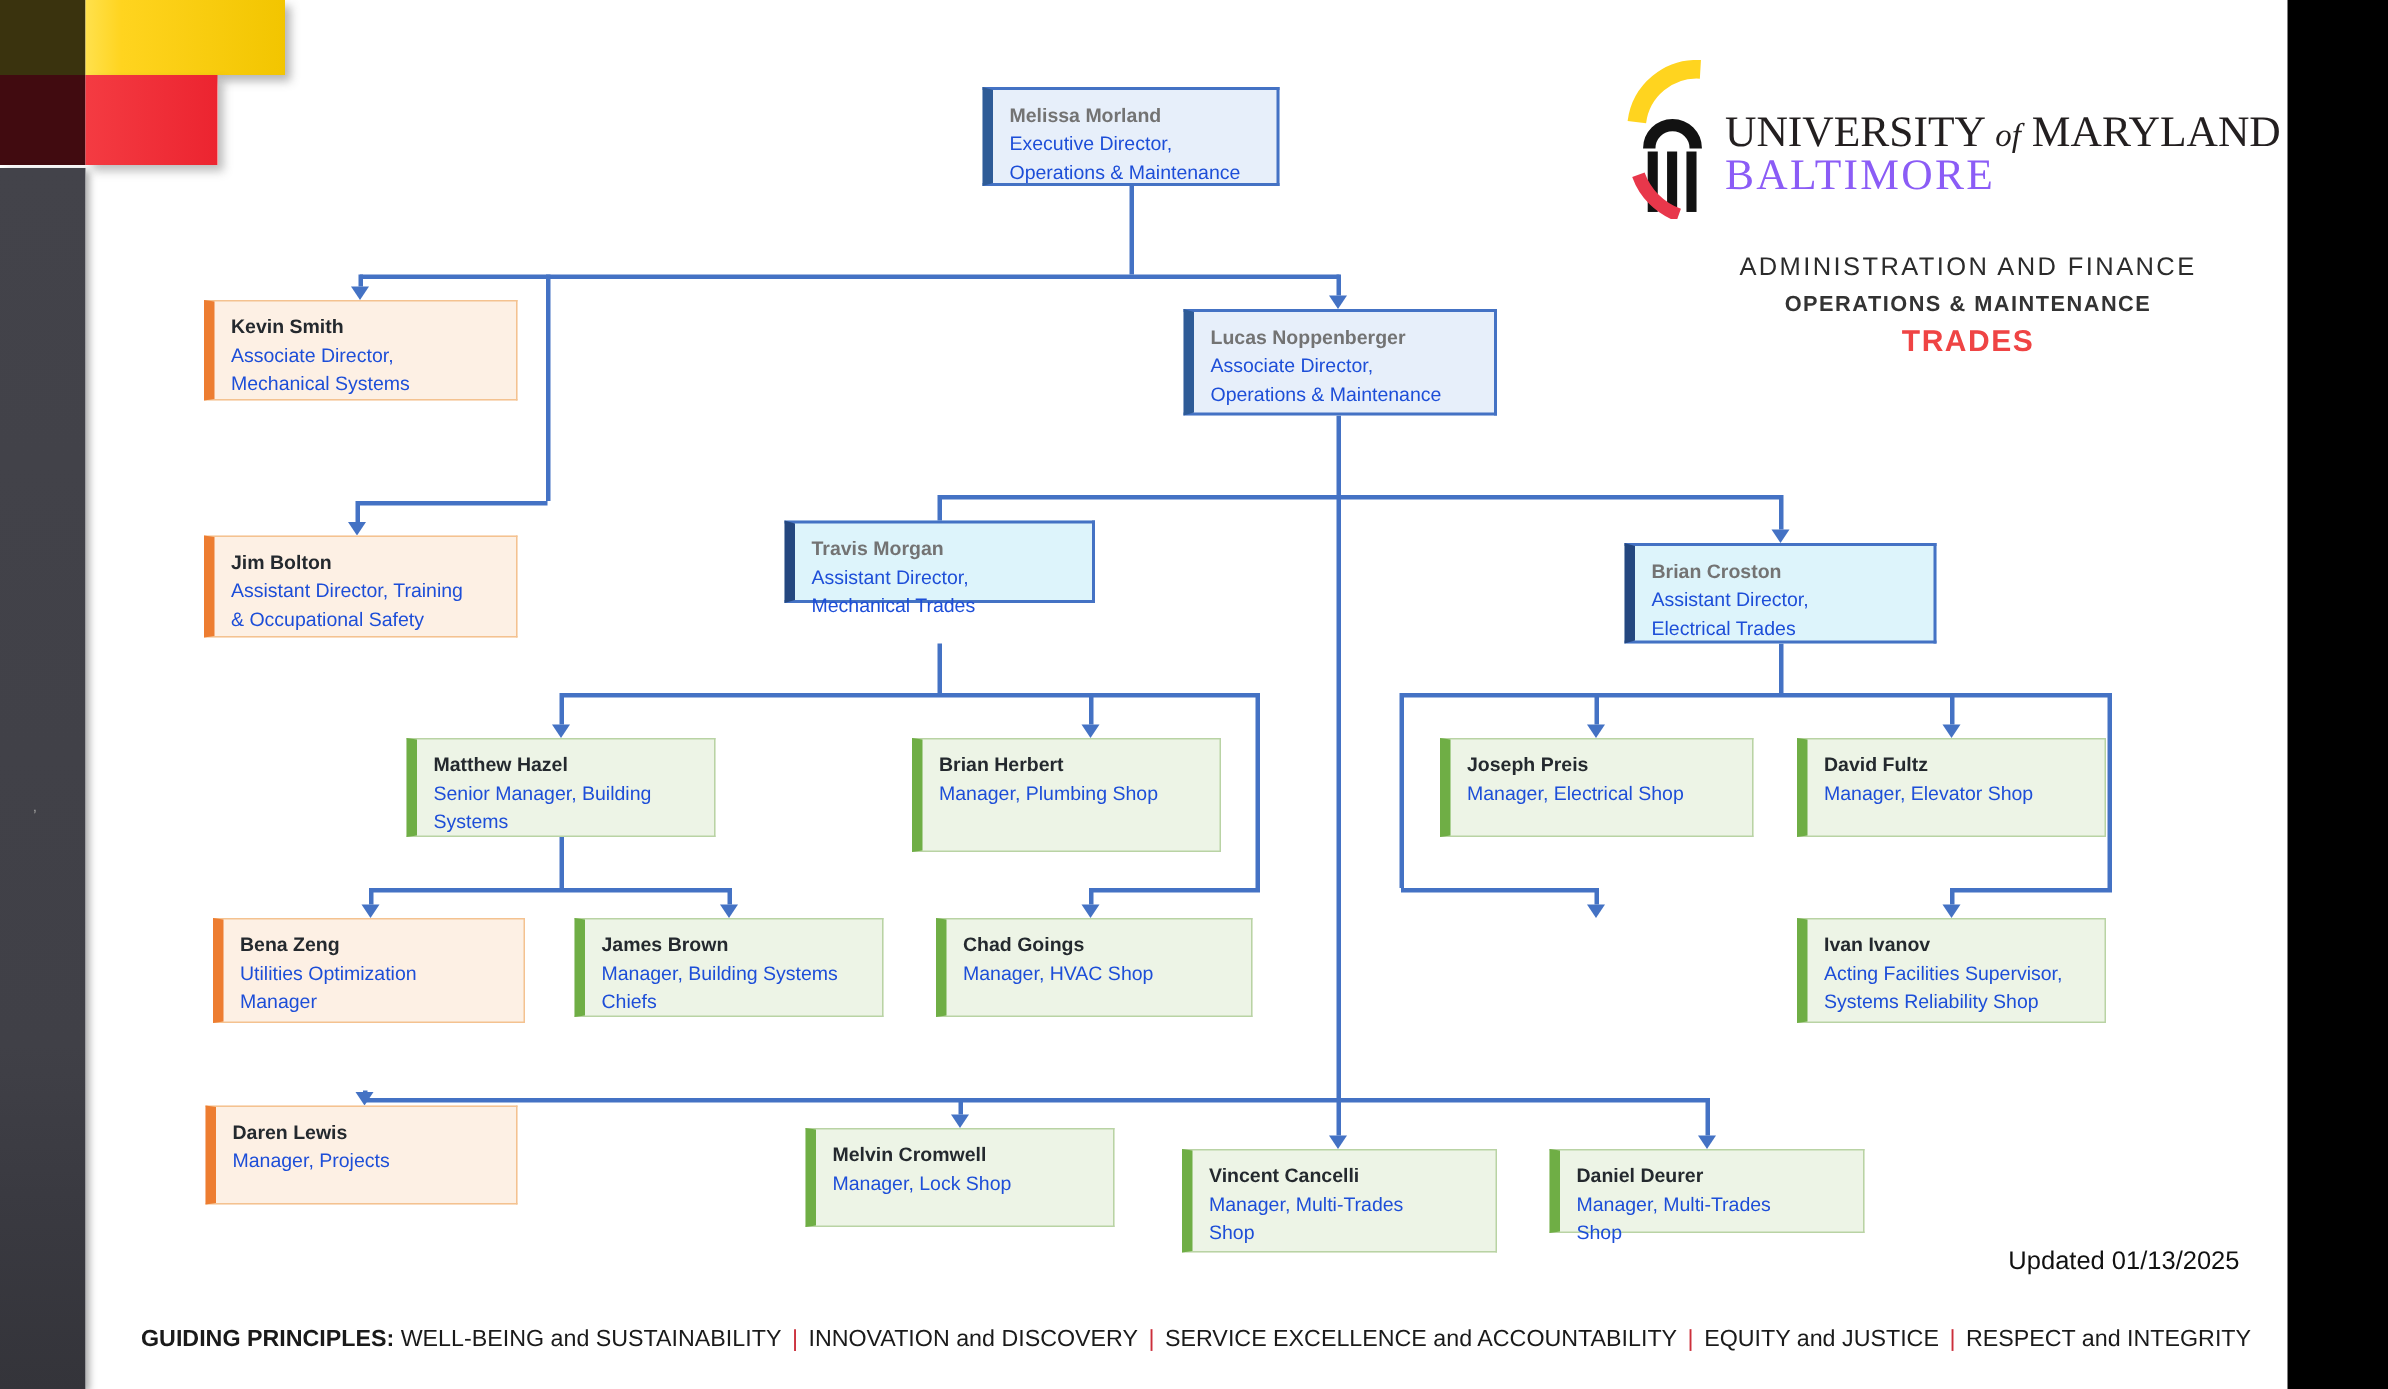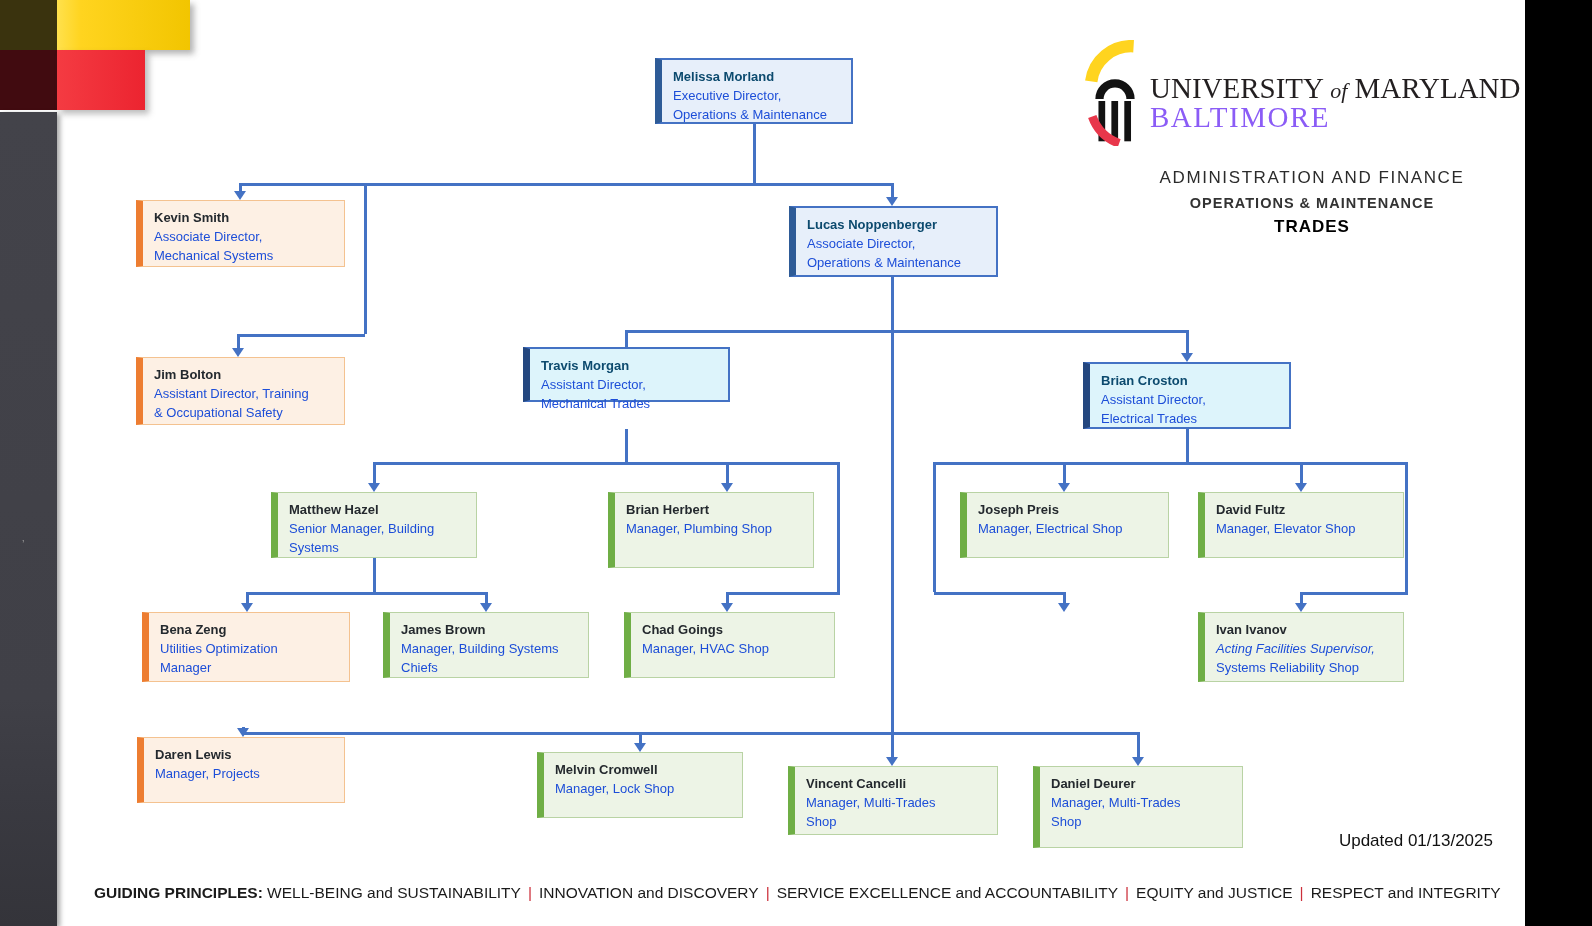--- a/index.html
+++ b/index.html
@@ -25,40 +25,40 @@
   .black-strip{position:absolute;left:1525px;top:0;width:67px;height:926px;background:#000;}
 
   
   .logo-mark{position:absolute;left:1084px;top:40px;}
   .uni-name{position:absolute;left:1150px;top:72px;font-family:"Liberation Serif",serif;font-size:29px;color:#231f20;white-space:nowrap;}
   .uni-name .of{font-style:italic;font-size:22px;}
   .uni-name2{position:absolute;left:1150px;top:101px;font-family:"Liberation Serif",serif;font-size:29px;letter-spacing:1.5px;color:#8b5cf6;}
   .dept{position:absolute;left:1132px;top:168px;width:360px;text-align:center;color:#2b2b2b;}
   .dept-l1{font-size:17px;letter-spacing:1.6px;margin-bottom:7px;}
   .dept-l2{font-size:14.5px;letter-spacing:1px;margin-bottom:6px;font-weight:bold;color:#333;}
-  .dept-l3{font-size:17px;letter-spacing:1px;font-weight:bold;color:#000000;}
+  .dept-l3{font-size:20px;letter-spacing:1px;font-weight:bold;color:#ef4444;}
 
   
   .hl,.vl{position:absolute;background:var(--conn);}
   .hl{height:3px;}
   .vl{width:3px;}
   .aline{position:absolute;width:3px;background:var(--conn);}
   .aline::after{content:"";position:absolute;left:-5px;bottom:-9px;width:0;height:0;
     border-left:6.5px solid transparent;border-right:6.5px solid transparent;border-top:9.5px solid var(--conn);}
 
   
   .node{position:absolute;box-sizing:border-box;font-size:13px;line-height:19px;padding:7px 8px 5px 11px;}
   .node .nname{font-weight:bold;color:#24292e;}
   .node .ntitle{color:#1d4ed8;white-space:pre-line;}
   .node.blue{background:var(--blue-fill);border:2px solid var(--blue-border);border-left:7px solid var(--blue-accent);}
   .node.cyan{background:var(--cyan-fill);border:2px solid var(--blue-border);border-left:7px solid var(--cyan-accent);}
-  .node.blue .nname,.node.cyan .nname{color:#0c4a6e;}
+  .node.blue .nname,.node.cyan .nname{color:#737373;}
   .node.peach{background:var(--peach-fill);border:1px solid var(--peach-border);border-left:7px solid var(--peach-accent);}
   .node.green{background:var(--green-fill);border:1px solid var(--green-border);border-left:7px solid var(--green-accent);}
-  .italic{font-style:italic;text-align:right;}
+  .italic{text-align:right;}
 
   
   .updated{position:absolute;right:99px;top:831px;font-size:17px;color:#111;}
   .principles{position:absolute;left:94px;top:884px;font-size:15.5px;color:#1a1a1a;white-space:nowrap;}
   .principles b{font-weight:bold;}
   .sep{color:#cc2f3b;padding:0 7px;}
 </style>
 </head>
 <body>
 
@@ -220,21 +220,21 @@
     <div class="nname">Melvin Cromwell</div>
     <div class="ntitle">Manager, Lock Shop</div>
   </div>
 
   <div class="node green" style="left:788px;top:766px;width:210px;height:69px">
     <div class="nname">Vincent Cancelli</div>
     <div class="ntitle">Manager, Multi-Trades
 Shop</div>
   </div>
 
-  <div class="node green" style="left:1033px;top:766px;width:210px;height:82px">
+  <div class="node green" style="left:1033px;top:766px;width:210px;height:56px">
     <div class="nname">Daniel Deurer</div>
     <div class="ntitle">Manager, Multi-Trades
 Shop</div>
   </div>
 
   <div class="updated">Updated 01/13/2025</div>
   <div class="principles">
     <b>GUIDING PRINCIPLES:</b>
     <span>WELL-BEING and SUSTAINABILITY</span><span class="sep">|</span><span>INNOVATION and DISCOVERY</span><span class="sep">|</span><span>SERVICE EXCELLENCE and ACCOUNTABILITY</span><span class="sep">|</span><span>EQUITY and JUSTICE</span><span class="sep">|</span><span>RESPECT and INTEGRITY</span>
   </div>

